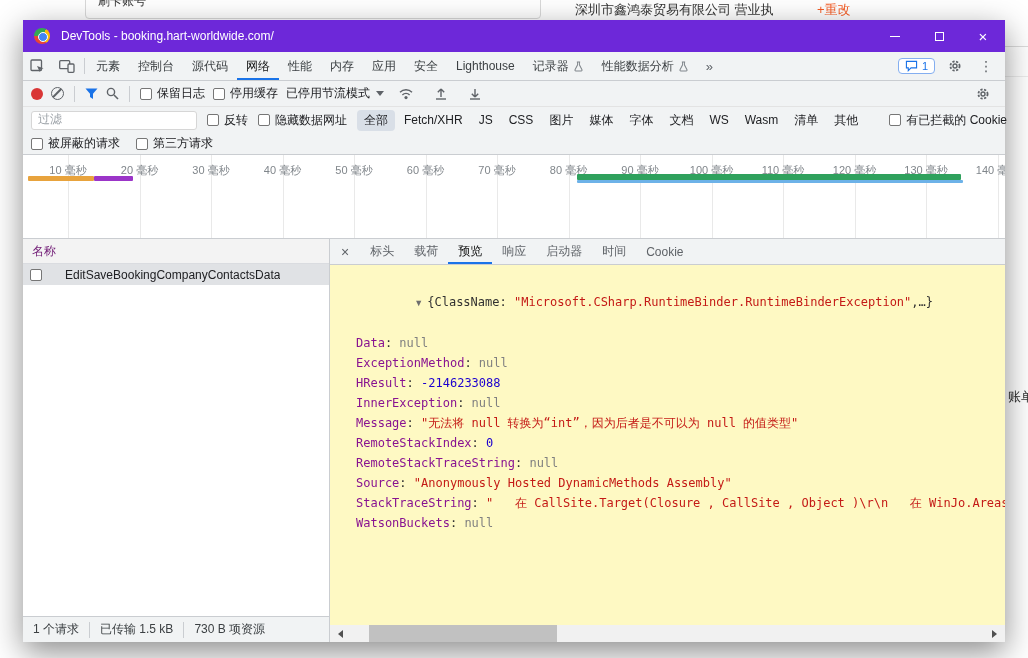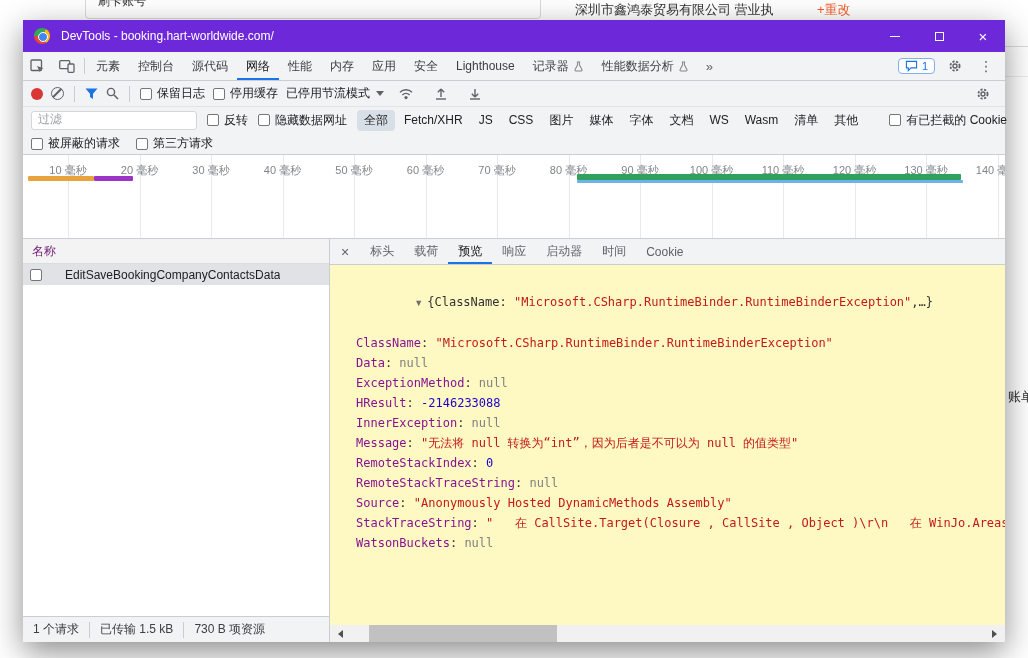--- a/index.html
+++ b/index.html
@@ -386,21 +386,20 @@
             <div class="dtab">启动器</div>
             <div class="dtab">时间</div>
             <div class="dtab">Cookie</div>
           </div>
       </div>
       <div class="preview-pane">
         <div class="pline">
           <span class="arrow">▼</span><span>{ClassName: </span><span class="pval string">"Microsoft.CSharp.RuntimeBinder.RuntimeBinderException"</span><span>,…}</span>
         </div>
         <div id="preview-props">
-            <div class="pline indent"><span class="pkey">ClassName</span><span>: </span><span class="pval string">"Microsoft.CSharp.RuntimeBinder.RuntimeBinderException"</span></div>
             <div class="pline indent"><span class="pkey">Data</span><span>: </span><span class="pval null">null</span></div>
             <div class="pline indent"><span class="pkey">ExceptionMethod</span><span>: </span><span class="pval null">null</span></div>
             <div class="pline indent"><span class="pkey">HResult</span><span>: </span><span class="pval number">-2146233088</span></div>
             <div class="pline indent"><span class="pkey">InnerException</span><span>: </span><span class="pval null">null</span></div>
             <div class="pline indent"><span class="pkey">Message</span><span>: </span><span class="pval string">"无法将 null 转换为“int”，因为后者是不可以为 null 的值类型"</span></div>
             <div class="pline indent"><span class="pkey">RemoteStackIndex</span><span>: </span><span class="pval number">0</span></div>
             <div class="pline indent"><span class="pkey">RemoteStackTraceString</span><span>: </span><span class="pval null">null</span></div>
             <div class="pline indent"><span class="pkey">Source</span><span>: </span><span class="pval string">"Anonymously Hosted DynamicMethods Assembly"</span></div>
             <div class="pline indent"><span class="pkey">StackTraceString</span><span>: </span><span class="pval string">"   在 CallSite.Target(Closure , CallSite , Object )\r\n   在 WinJo.Areas.HartBo</span></div>
             <div class="pline indent"><span class="pkey">WatsonBuckets</span><span>: </span><span class="pval null">null</span></div>

